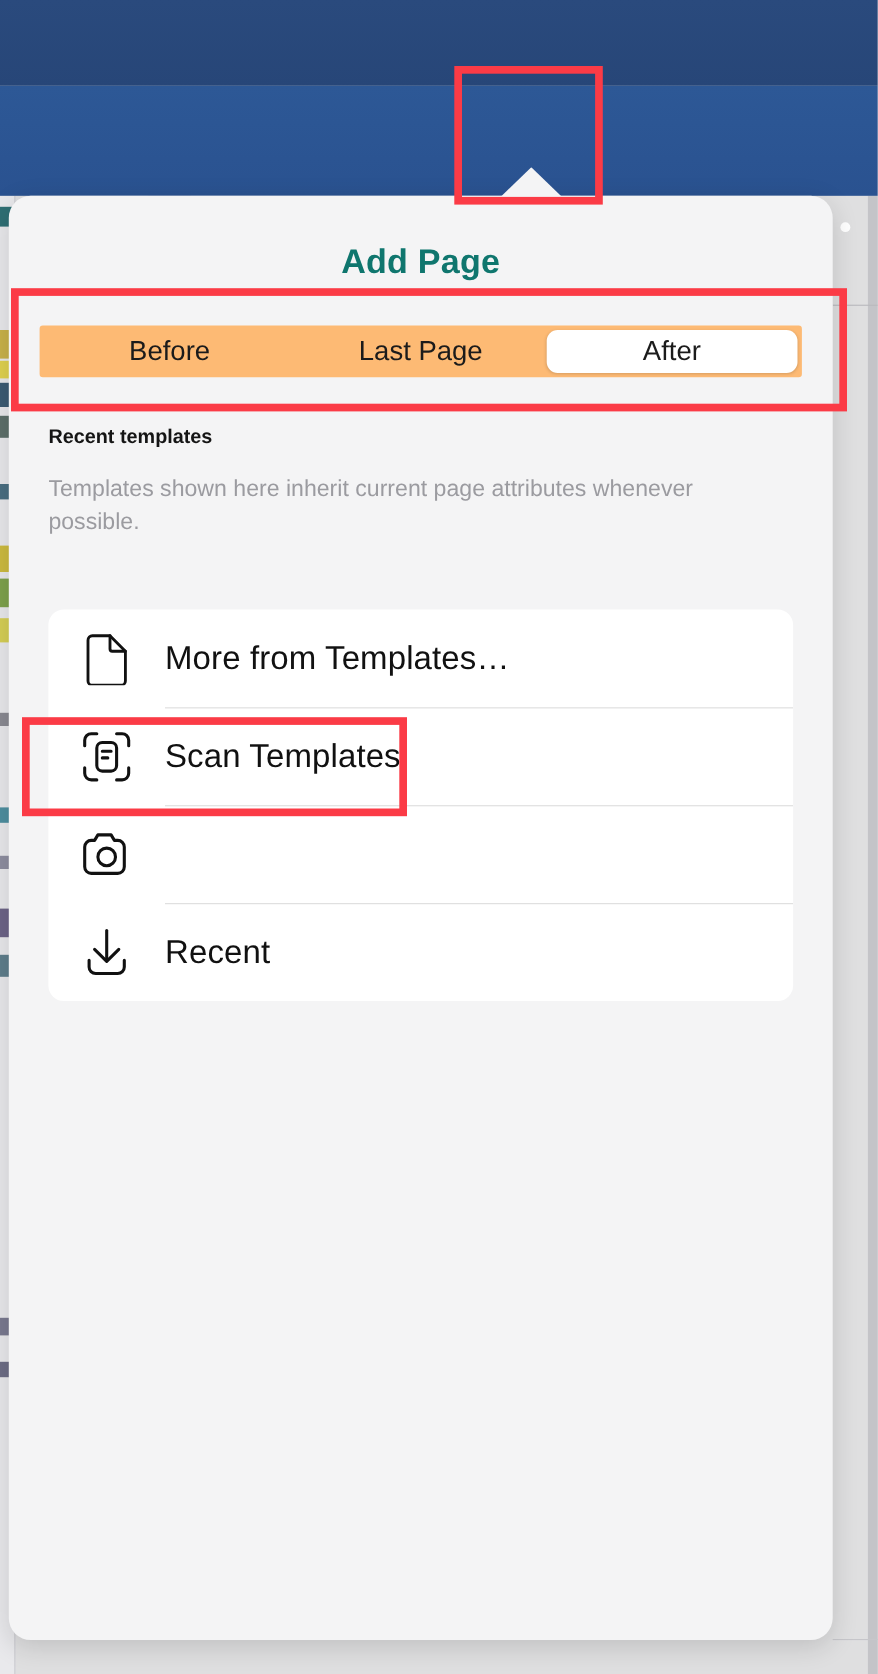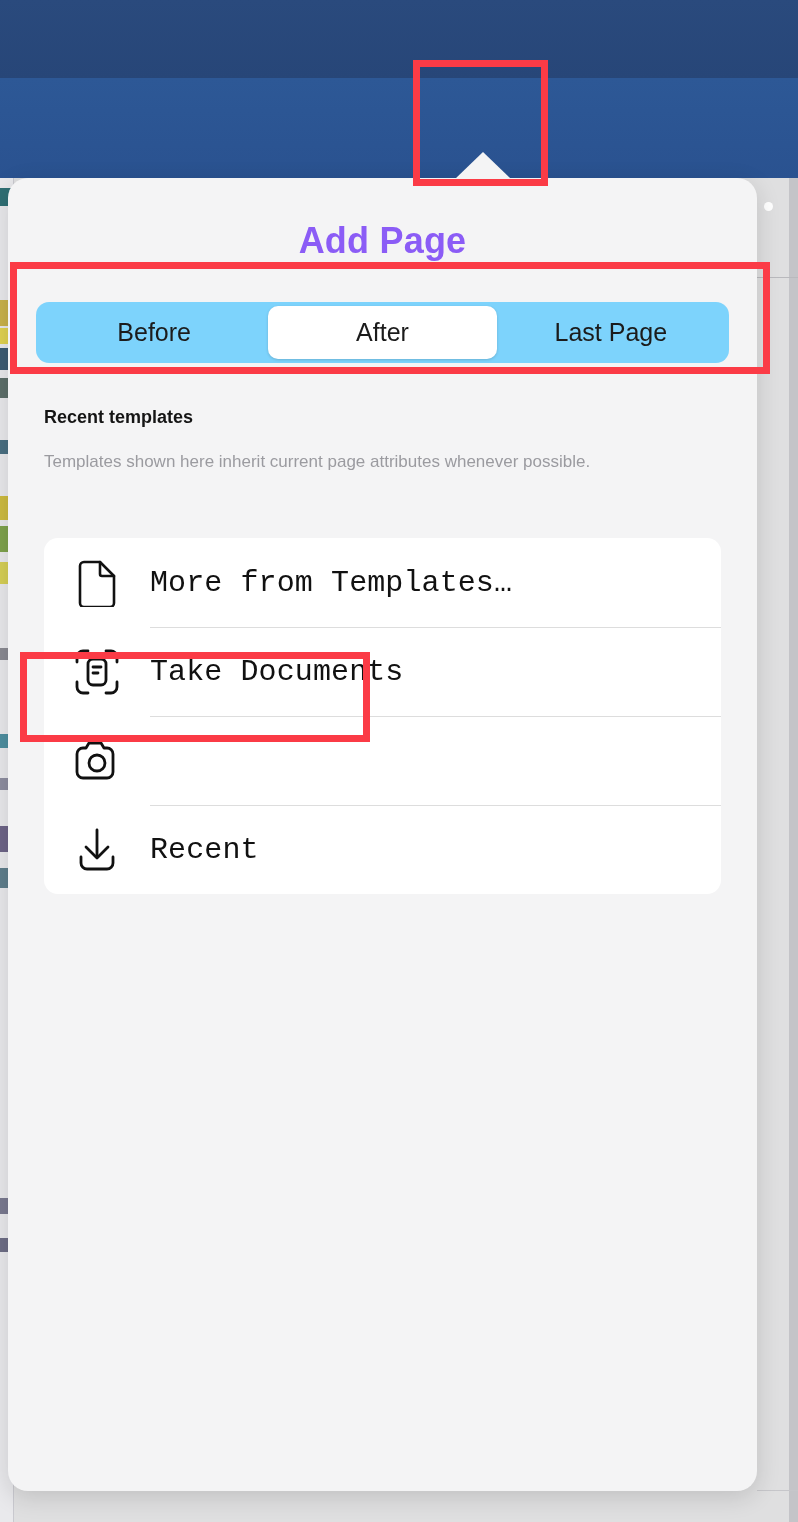--- a/index.html
+++ b/index.html
@@ -70,33 +70,33 @@
   #popover {
     position:absolute; left:8px; top:178px; width:749px; height:1313px;
     background:#f4f4f5;
     border-radius:20px;
     box-shadow:0 6px 24px rgba(0,0,0,.14);
     z-index:4;
   }
 
   #popover-title {
     text-align:center;
-    font-size:36px;
+    font-size:31px;
     font-weight:bold;
-    color:#8b5cf6;
+    color:#0f766e;
     letter-spacing:.2px;
     margin-top:42px;
   }
 
   
   #segmented-control {
     margin:40px 28px 0 28px;
-    height:61px;
-    background:#7dd3fc;
-    border-radius:13px;
+    height:47px;
+    background:#fdba74;
+    border-radius:3px;
     display:flex;
     padding:4px;
     position:relative;
   }
   .segment {
     flex:1;
     display:flex; align-items:center; justify-content:center;
     font-size:25px;
     color:#1b1b1b;
     border-radius:10px;
@@ -109,33 +109,32 @@
 
   
   #recent-heading {
     margin:44px 0 0 36px;
     font-size:18px;
     font-weight:bold;
     color:#151515;
   }
   #recent-sub {
     margin:22px 36px 0 36px;
-    font-size:17px;
+    font-size:21px;
     line-height:1.43;
     color:#9b9ba0;
     max-width:650px;
   }
 
   
   #menu-card {
     margin:64px 36px 0 36px;
     background:#ffffff;
     border-radius:14px;
     overflow:hidden;
-    font-family:Liberation Mono, monospace;
   }
   .menu-row {
     height:89px;
     display:flex;
     align-items:center;
     position:relative;
     cursor:pointer;
   }
   .menu-icon {
     width:106px;
@@ -234,22 +233,22 @@
 </div>
 
 <div id="popover-caret"></div>
 
 <div id="popover">
 
   <div id="popover-title">Add Page</div>
 
   <div id="segmented-control">
     <div class="segment">Before</div>
+    <div class="segment">Last Page</div>
     <div class="segment active">After</div>
-    <div class="segment">Last Page</div>
   </div>
 
   <div id="recent-heading">Recent templates</div>
   <div id="recent-sub">Templates shown here inherit current page attributes whenever possible.</div>
 
   <div id="menu-card">
 
     <div class="menu-row">
       <span class="menu-icon">
         <svg width="40" height="48" viewBox="0 0 40 48" fill="none" stroke="#111" stroke-width="2.6" stroke-linejoin="round" stroke-linecap="round">
@@ -266,21 +265,21 @@
       <span class="menu-icon">
         <svg width="46" height="48" viewBox="0 0 46 48" fill="none" stroke="#111" stroke-width="2.8" stroke-linejoin="round" stroke-linecap="round">
           <path d="M3 14V9a6 6 0 0 1 6-6h5"></path>
           <path d="M43 14V9a6 6 0 0 0-6-6h-5"></path>
           <path d="M3 34v5a6 6 0 0 0 6 6h5"></path>
           <path d="M43 34v5a6 6 0 0 1-6 6h-5"></path>
           <rect x="14" y="11" width="18" height="26" rx="5"></rect>
           <path d="M19 19h8M19 25h5"></path>
         </svg>
       </span>
-      <span class="menu-label">Take Documents</span>
+      <span class="menu-label">Scan Templates</span>
     </div>
 
     <div class="menu-row">
       <span class="menu-icon">
         <svg width="48" height="44" viewBox="0 0 48 44" fill="none" stroke="#111" stroke-width="2.8" stroke-linejoin="round" stroke-linecap="round">
           <path d="M4 15a6 6 0 0 1 6-6h3l3-5h12l3 5h3a6 6 0 0 1 6 6v18a6 6 0 0 1-6 6H10a6 6 0 0 1-6-6z"></path>
           <circle cx="24" cy="24" r="8"></circle>
         </svg>
       </span>
     </div>

